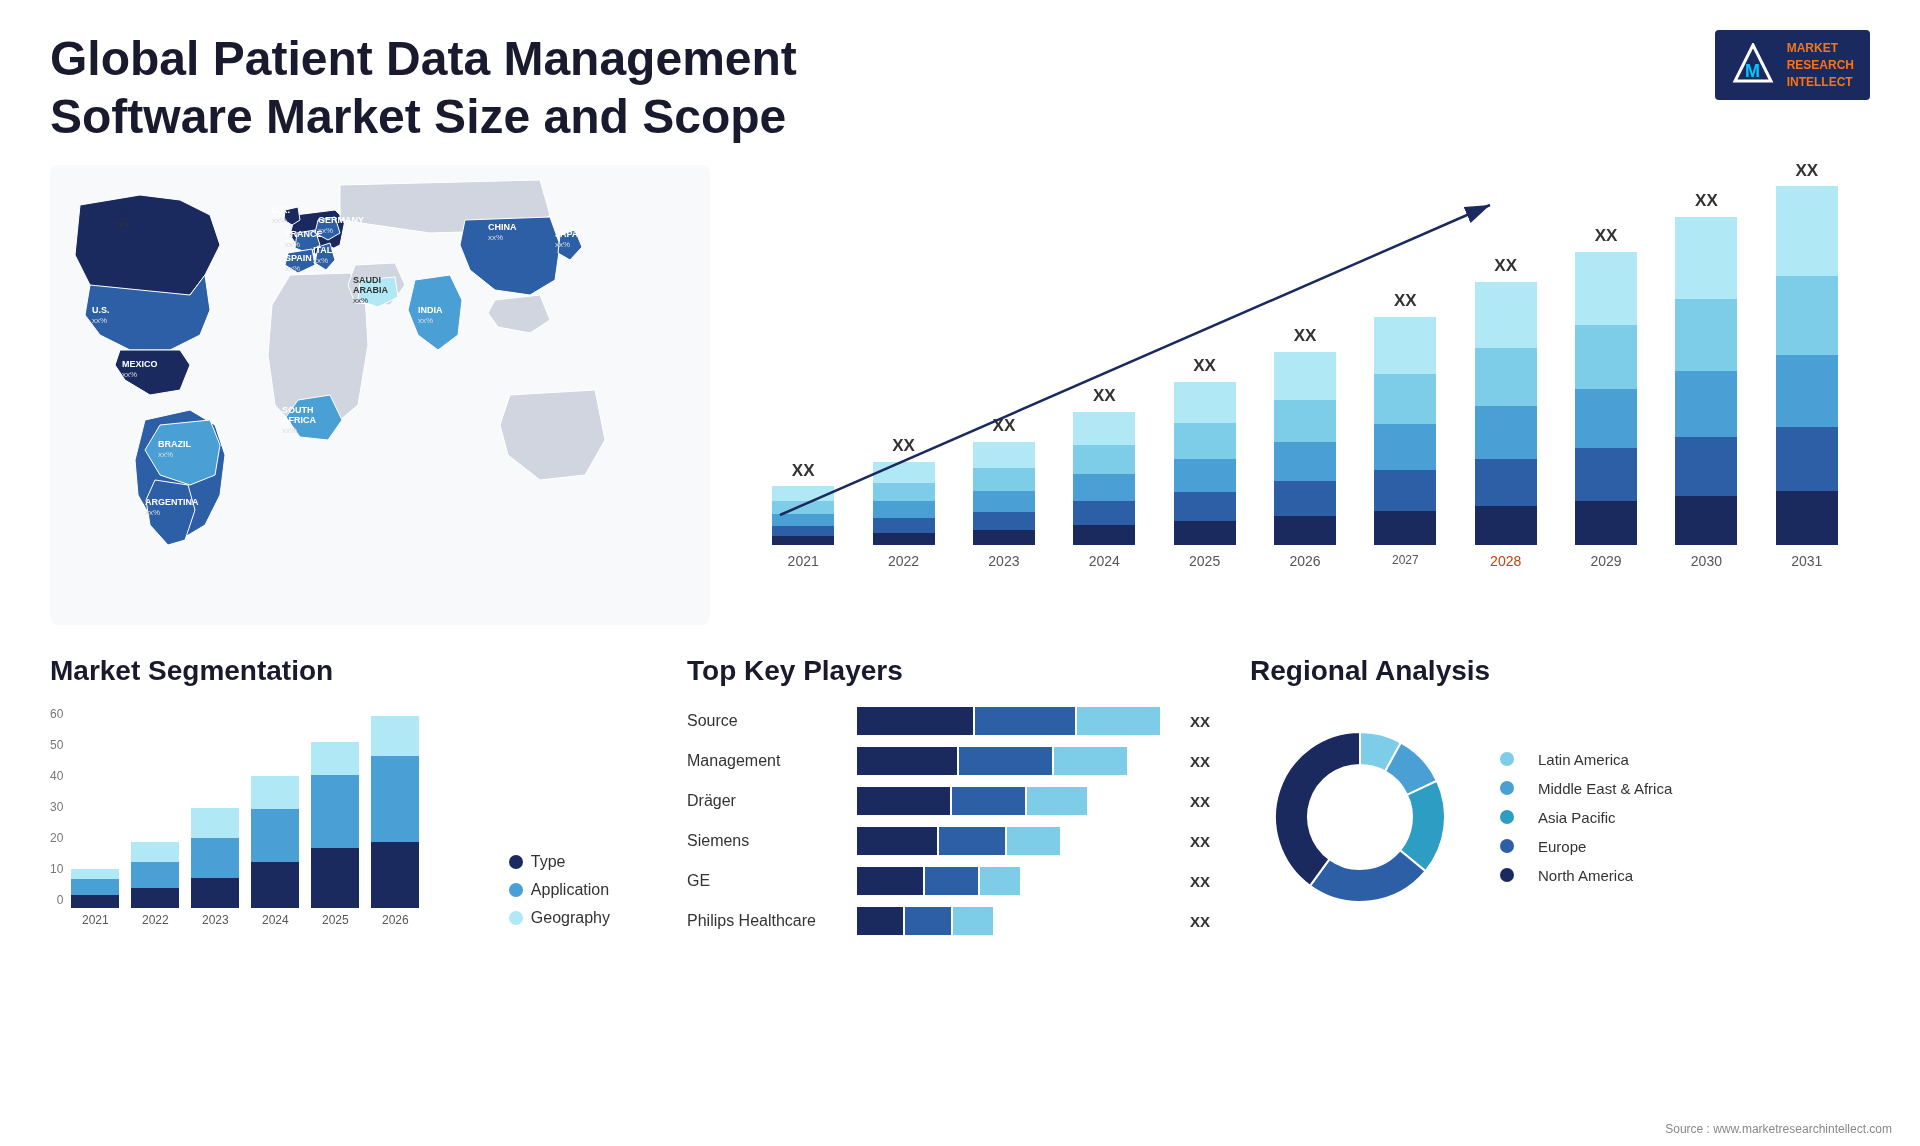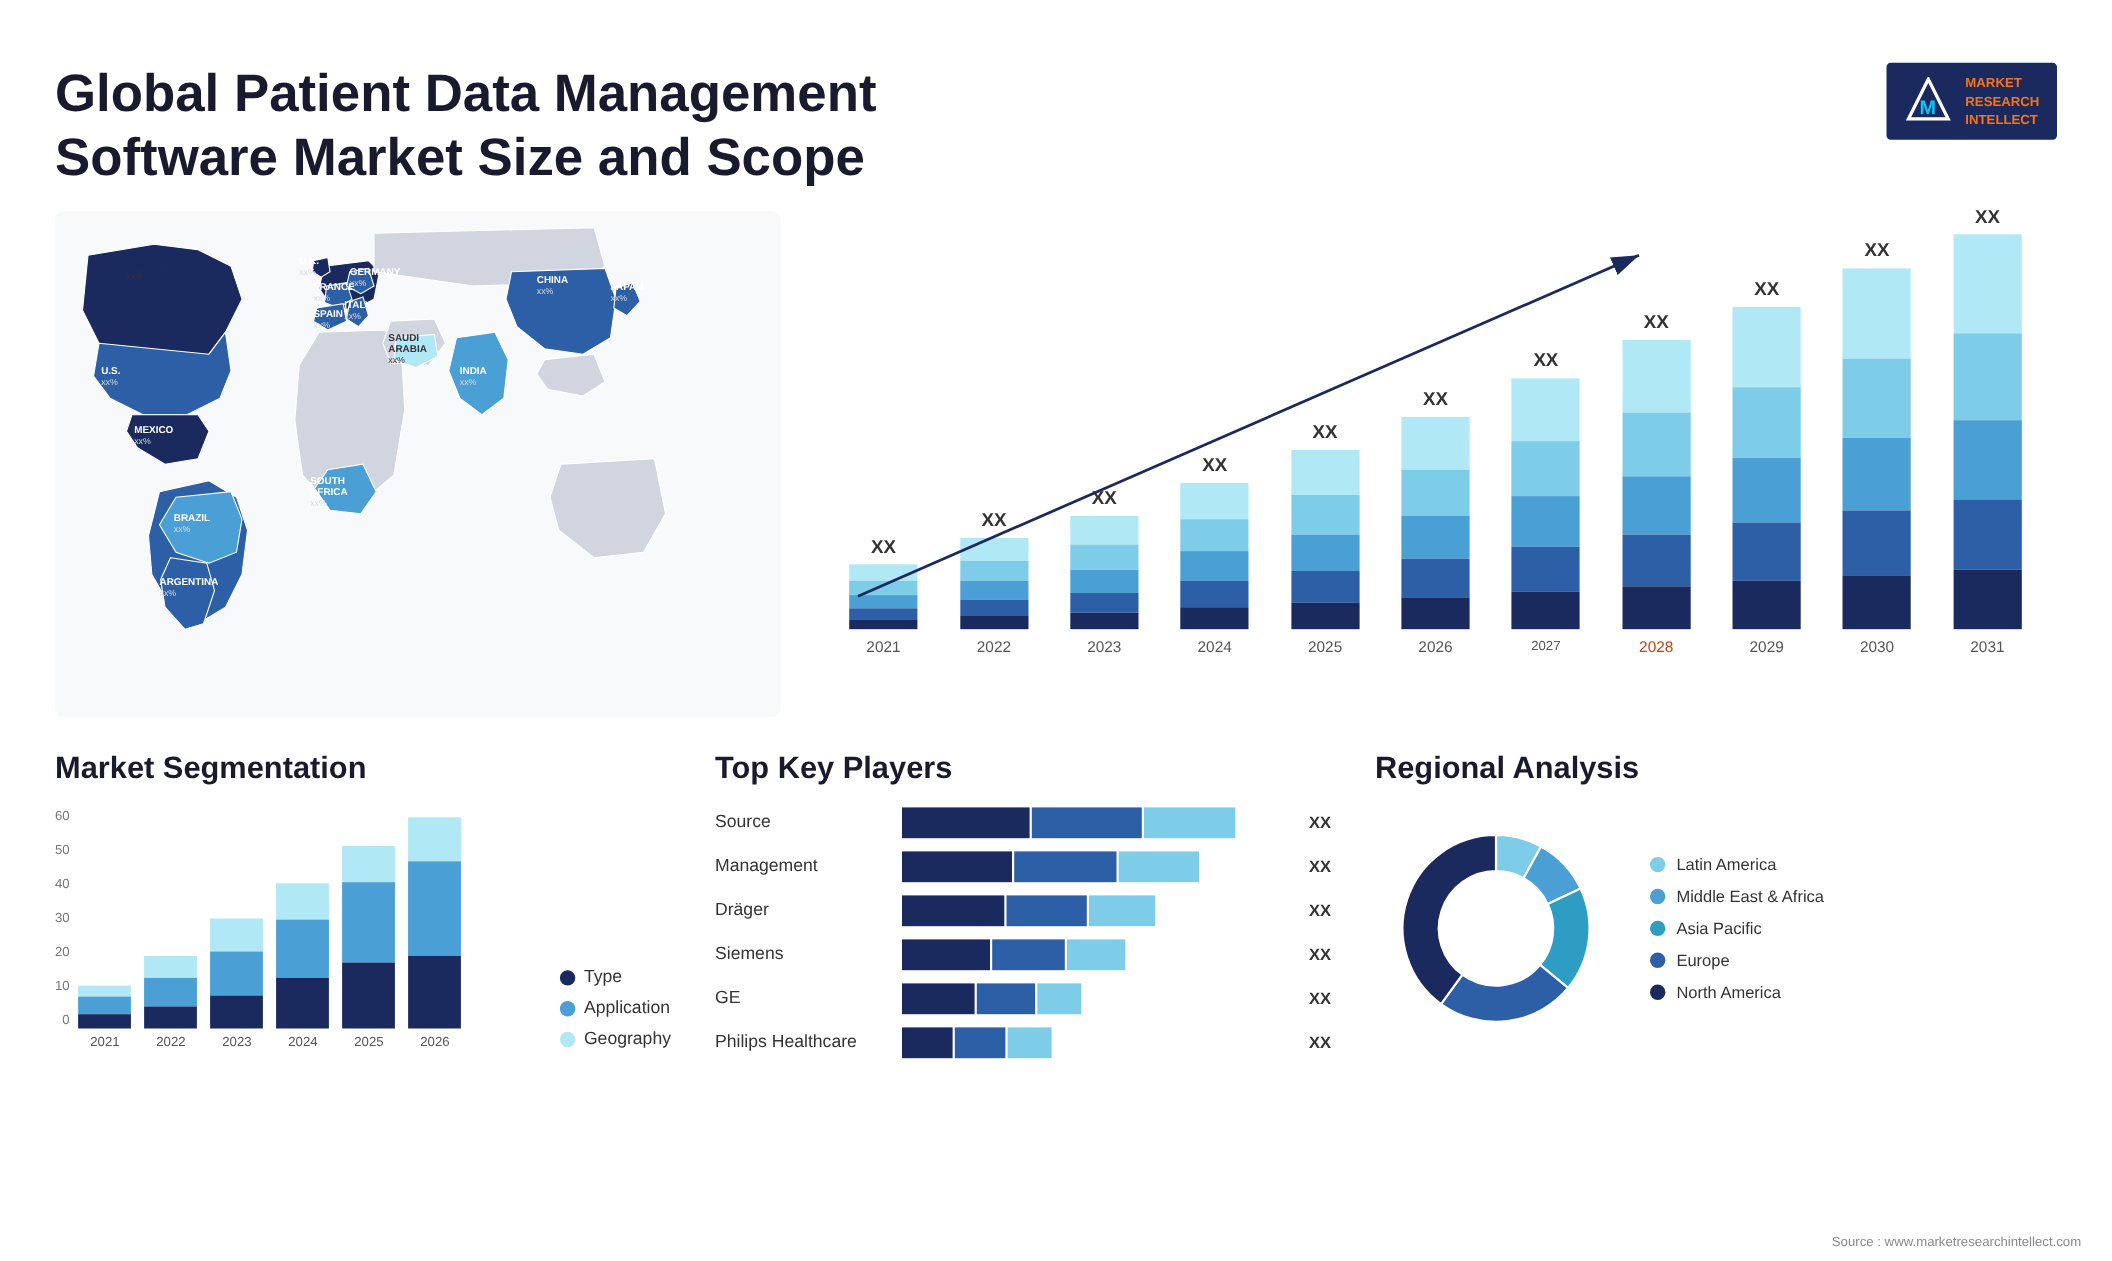--- a/index.html
+++ b/index.html
@@ -16,21 +16,20 @@
       background: #fff;
       padding: 30px 50px;
       position: relative;
     }
     
     .header {
       display: flex;
       justify-content: space-between;
       align-items: flex-start;
       margin-bottom: 20px;
-      margin-top: 27px;
     }
     .page-title {
       font-size: 48px;
       font-weight: 700;
       color: #1a1a2e;
       max-width: 900px;
       line-height: 1.2;
     }
     .logo-area {
       display: flex;
@@ -78,20 +77,21 @@
     }
     .legend-dot {
       width: 14px;
       height: 14px;
       border-radius: 50%;
       flex-shrink: 0;
     }
     
     .players-section {
       padding: 10px 0;
+      margin-left: 37px;
     }
     .player-row {
       display: flex;
       align-items: center;
       margin-bottom: 12px;
       gap: 10px;
     }
     .player-name {
       width: 160px;
       font-size: 16px;
@@ -126,21 +126,21 @@
       flex-shrink: 0;
     }
     .regional-legend {
       display: flex;
       flex-direction: column;
       gap: 12px;
     }
     .regional-legend-item {
       display: flex;
       align-items: center;
-      gap: 10px;
+      gap: 24px;
       font-size: 15px;
       color: #333;
     }
     .regional-legend-dot {
       width: 14px;
       height: 14px;
       border-radius: 50%;
       flex-shrink: 0;
     }
     

